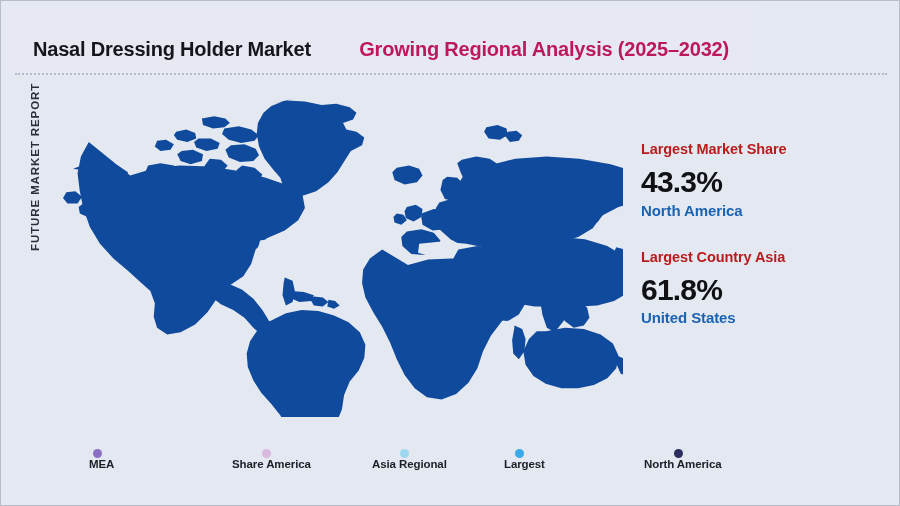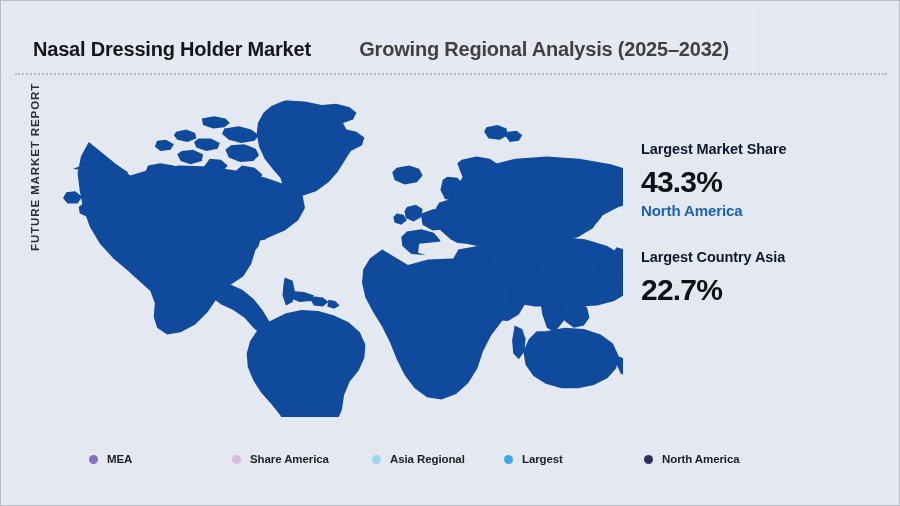--- a/index.html
+++ b/index.html
@@ -48,21 +48,21 @@
     color: #15161c;
     letter-spacing: -0.2px;
     white-space: nowrap;
   }
   #title-right {
     position: absolute;
     right: 28px;
     top: 37px;
     font-size: 20px;
     font-weight: bold;
-    color: #404040;
+    color: #be185d;
     letter-spacing: -0.2px;
     white-space: nowrap;
   }
 
   
   #watermark {
     position: absolute;
     left: 25px;
     top: 232px;
     width: 190px;
@@ -97,21 +97,21 @@
   #stats {
     position: absolute;
     left: 640px;
     top: 140px;
     width: 250px;
   }
   .stat-block { margin-bottom: 30px; }
   .stat-label {
     font-size: 14.5px;
     font-weight: bold;
-    color: #0f172a;
+    color: #b91c1c;
     letter-spacing: -0.1px;
     margin-bottom: 9px;
   }
   .stat-value {
     font-size: 30px;
     font-weight: bold;
     color: #101114;
     letter-spacing: -0.8px;
     line-height: 1.05;
     margin-bottom: 4px;
@@ -131,20 +131,21 @@
     width: 700px;
     height: 20px;
   }
   .legend-item {
     position: absolute;
     top: 0;
     display: flex;
     align-items: center;
     height: 20px;
     white-space: nowrap;
+    flex-direction: column;
   }
   .legend-marker {
     width: 9px;
     height: 9px;
     border-radius: 50%;
     margin-right: 9px;
     flex: 0 0 auto;
   }
   .legend-text {
     font-size: 11.5px;
@@ -260,21 +261,22 @@
   </div>
 
   <div id="stats">
     <div class="stat-block">
       <div class="stat-label">Largest Market Share</div>
       <div class="stat-value">43.3%</div>
       <div class="stat-region">North America</div>
     </div>
     <div class="stat-block">
       <div class="stat-label">Largest Country Asia</div>
-      <div class="stat-value">22.7%</div>
+      <div class="stat-value">61.8%</div>
+      <div class="stat-region">United States</div>
     </div>
   </div>
 
   <div id="legend">
     <div class="legend-item" style="left: 0px;">
       <span class="legend-marker" style="background: rgb(139, 111, 196);"></span>
       <span class="legend-text">MEA</span>
     </div>
     <div class="legend-item" style="left: 143px;">
       <span class="legend-marker" style="background: rgb(219, 184, 222);"></span>

